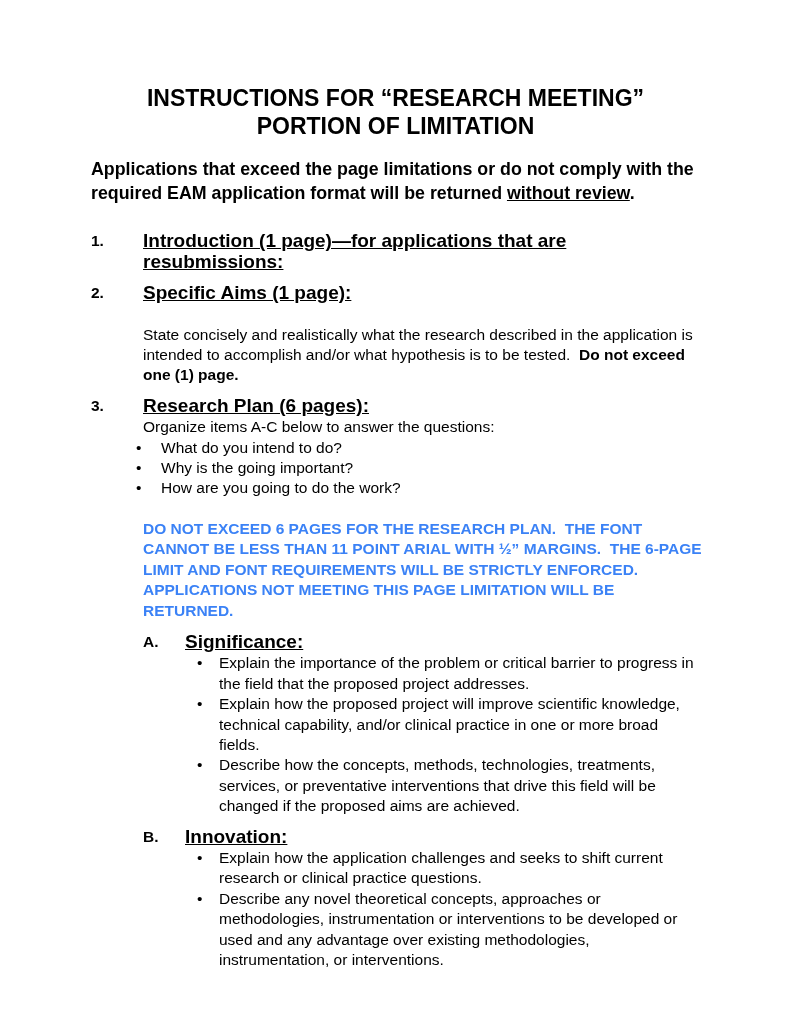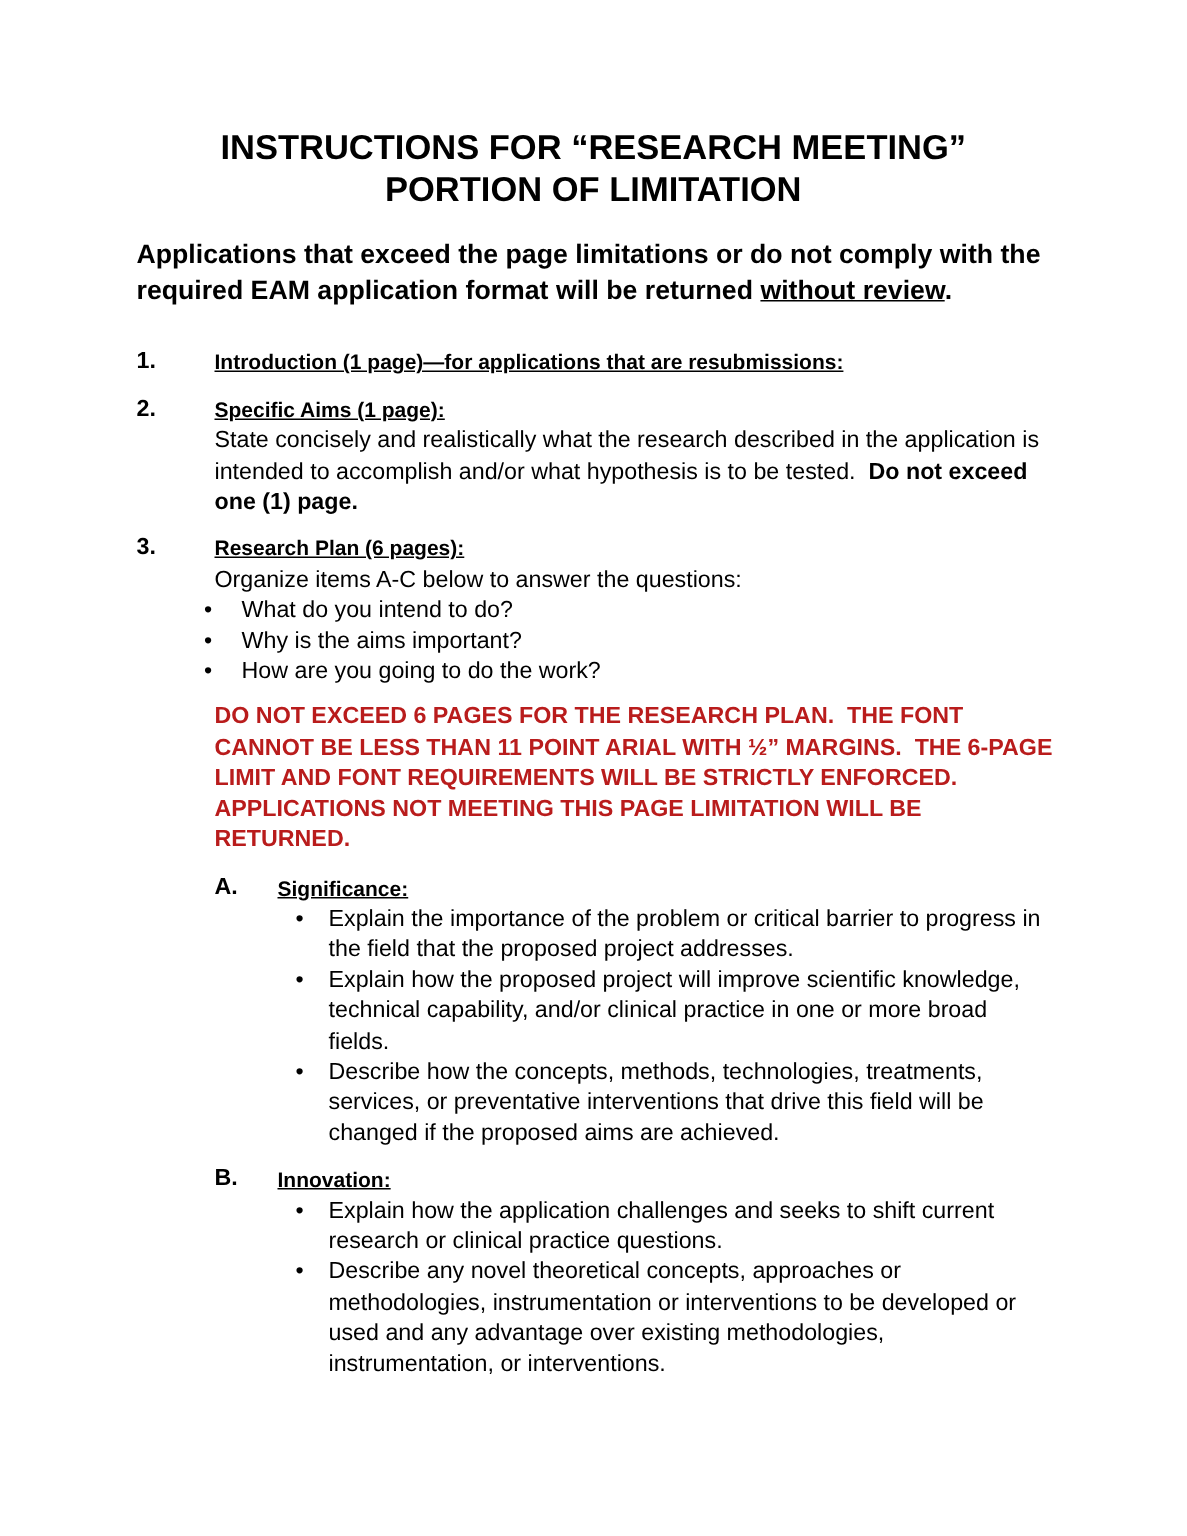--- a/index.html
+++ b/index.html
@@ -31,32 +31,31 @@
     line-height: 24.2px;
     font-weight: bold;
     margin-bottom: 26px;
   }
   .intro .u { text-decoration: underline; }
   
   .item, .notice, .subsection, .item p, .item li, .subsection li {
     font-size: 15.5px;
     line-height: 20.4px;
   }
-  .pre { white-space: pre-wrap; }
+  .pre { white-space: pre-wrap; margin-top: 20px; }
   
   .item { display: flex; margin-bottom: 10px; }
   .item .num { width: 52px; flex: 0 0 52px; font-weight: bold; }
   .item .item-body { width: 557px; }
   .hd {
-    font-size: 14px;
+    font-size: 19px;
     line-height: 20.4px;
     font-weight: bold;
     text-decoration: underline;
     display: inline-block;
-    text-align: center;
   }
   
   ul { list-style: none; }
   ul.l1 li { position: relative; padding-left: 18px; }
   ul.l1 li::before {
     content: "\2022";
     position: absolute; left: -7px; top: 0;
   }
   
   .notice {
@@ -104,27 +103,27 @@
     </div>
   </section>
 
   <section class="item">
     <div class="num">3.</div>
     <div class="item-body">
       <span class="hd">Research Plan (6 pages):</span>
       <p>Organize items A-C below to answer the questions:</p>
       <ul class="l1">
         <li>What do you intend to do?</li>
-        <li>Why is the aims important?</li>
+        <li>Why is the going important?</li>
         <li>How are you going to do the work?</li>
       </ul>
     </div>
   </section>
 
-  <p class="notice pre" style="color: #b91c1c;">DO NOT EXCEED 6 PAGES FOR THE RESEARCH PLAN.  THE FONT CANNOT BE LESS THAN 11 POINT ARIAL WITH ½” MARGINS.  THE 6-PAGE LIMIT AND FONT REQUIREMENTS WILL BE STRICTLY ENFORCED.  APPLICATIONS NOT MEETING THIS PAGE LIMITATION WILL BE RETURNED.</p>
+  <p class="notice pre" style="color: #3b82f6;">DO NOT EXCEED 6 PAGES FOR THE RESEARCH PLAN.  THE FONT CANNOT BE LESS THAN 11 POINT ARIAL WITH ½” MARGINS.  THE 6-PAGE LIMIT AND FONT REQUIREMENTS WILL BE STRICTLY ENFORCED.  APPLICATIONS NOT MEETING THIS PAGE LIMITATION WILL BE RETURNED.</p>
 
   <section class="subsection">
     <div class="letter">A.</div>
     <div class="sub-body">
       <span class="hd">Significance:</span>
       <ul class="l2">
         <li>Explain the importance of the problem or critical barrier to progress in the field that the proposed project addresses.</li>
         <li>Explain how the proposed project will improve scientific knowledge, technical capability, and/or clinical practice in one or more broad fields.</li>
         <li>Describe how the concepts, methods, technologies, treatments, services, or preventative interventions that drive this field will be changed if the proposed aims are achieved.</li>
       </ul>

